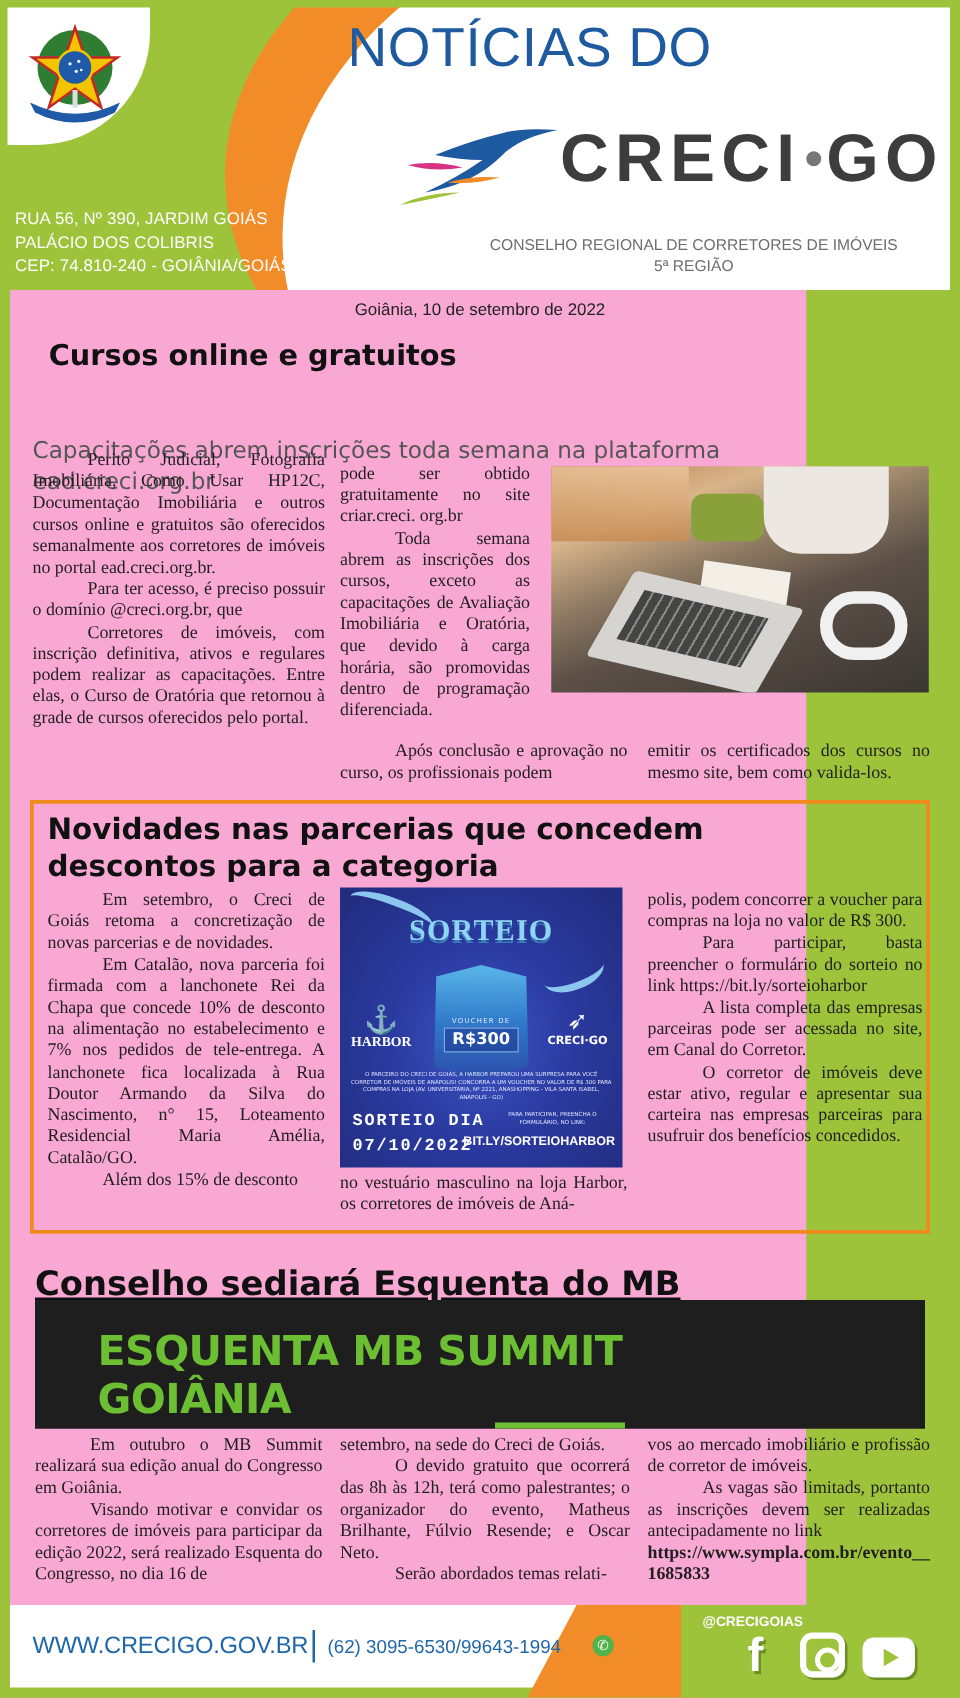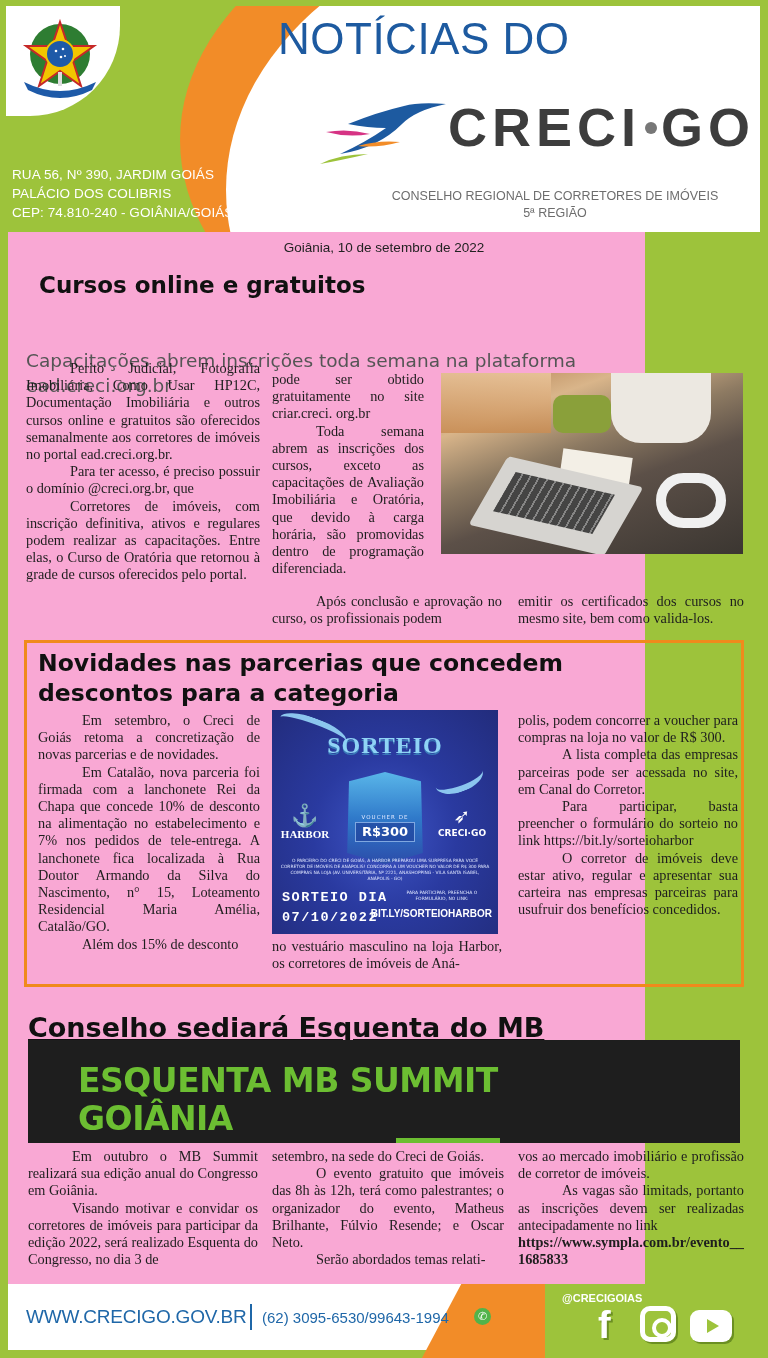--- a/index.html
+++ b/index.html
@@ -204,42 +204,42 @@
     <div class="part">PARA PARTICIPAR, PREENCHA O FORMULÁRIO, NO LINK:</div>
     <div class="link">BIT.LY/SORTEIOHARBOR</div>
   </div>
 
   <div class="col" style="left:264px; top:706px; width:230px;">
     <p class="noind">no vestuário masculino na loja Harbor, os corretores de imóveis de Aná-</p>
   </div>
 
   <div class="col" style="left:510px; top:480px; width:220px;">
     <p class="noind">polis, podem concorrer a voucher para compras na loja no valor de R$ 300.</p>
+    <p>Para participar, basta preencher o formulário do sorteio no link https://bit.ly/sorteioharbor</p>
     <p>A lista completa das empresas parceiras pode ser acessada no site, em Canal do Corretor.</p>
-    <p>Para participar, basta preencher o formulário do sorteio no link https://bit.ly/sorteioharbor</p>
     <p>O corretor de imóveis deve estar ativo, regular e apresentar sua carteira nas empresas parceiras para usufruir dos benefícios concedidos.</p>
   </div>
 
   <div class="h1" style="left:20px; top:780px; font-size:27px;text-decoration:underline;">Conselho sediará Esquenta do MB Summit 2022</div>
 
   <div class="banner3">
     <div class="b-title">
       <div>ESQUENTA MB SUMMIT</div>
       <div>GOIÂNIA</div>
     </div>
     <div class="green-tab"></div>
   </div>
 
   <div class="col" style="left:20px; top:916px; width:230px;">
     <p>Em outubro o MB Summit realizará sua edição anual do Congresso em Goiânia.</p>
-    <p>Visando motivar e convidar os corretores de imóveis para participar da edição 2022, será realizado Esquenta do Congresso, no dia 3 de</p>
+    <p>Visando motivar e convidar os corretores de imóveis para participar da edição 2022, será realizado Esquenta do Congresso, no dia 16 de</p>
   </div>
   <div class="col" style="left:264px; top:916px; width:232px;">
     <p class="noind">setembro, na sede do Creci de Goiás.</p>
-    <p>O evento gratuito que imóveis das 8h às 12h, terá como palestrantes; o organizador do evento, Matheus Brilhante, Fúlvio Resende; e Oscar Neto.</p>
+    <p>O devido gratuito que ocorrerá das 8h às 12h, terá como palestrantes; o organizador do evento, Matheus Brilhante, Fúlvio Resende; e Oscar Neto.</p>
     <p>Serão abordados temas relati-</p>
   </div>
   <div class="col" style="left:510px; top:916px; width:226px;">
     <p class="noind">vos ao mercado imobiliário e profissão de corretor de imóveis.</p>
     <p>As vagas são limitads, portanto as inscrições devem ser realizadas antecipadamente no link</p>
     <p class="noind"><b style="word-break:break-all;">https://www.sympla.com.br/evento__1685833</b></p>
   </div>
 </div>
 
 <div class="footer">

